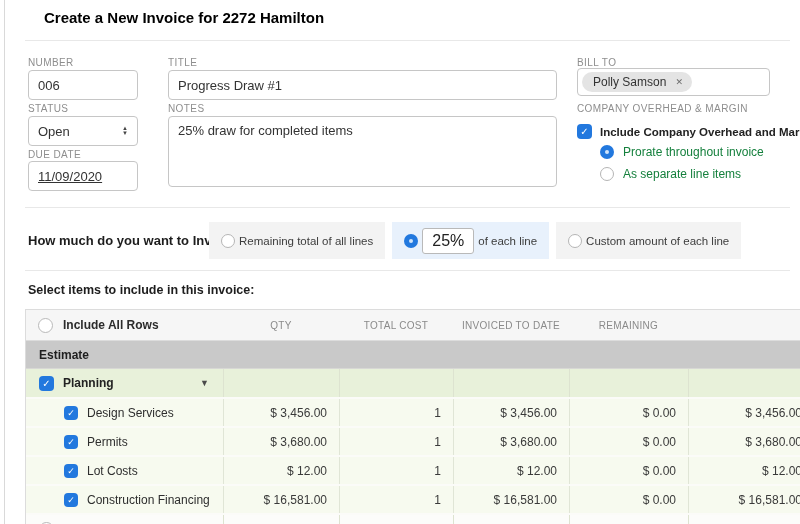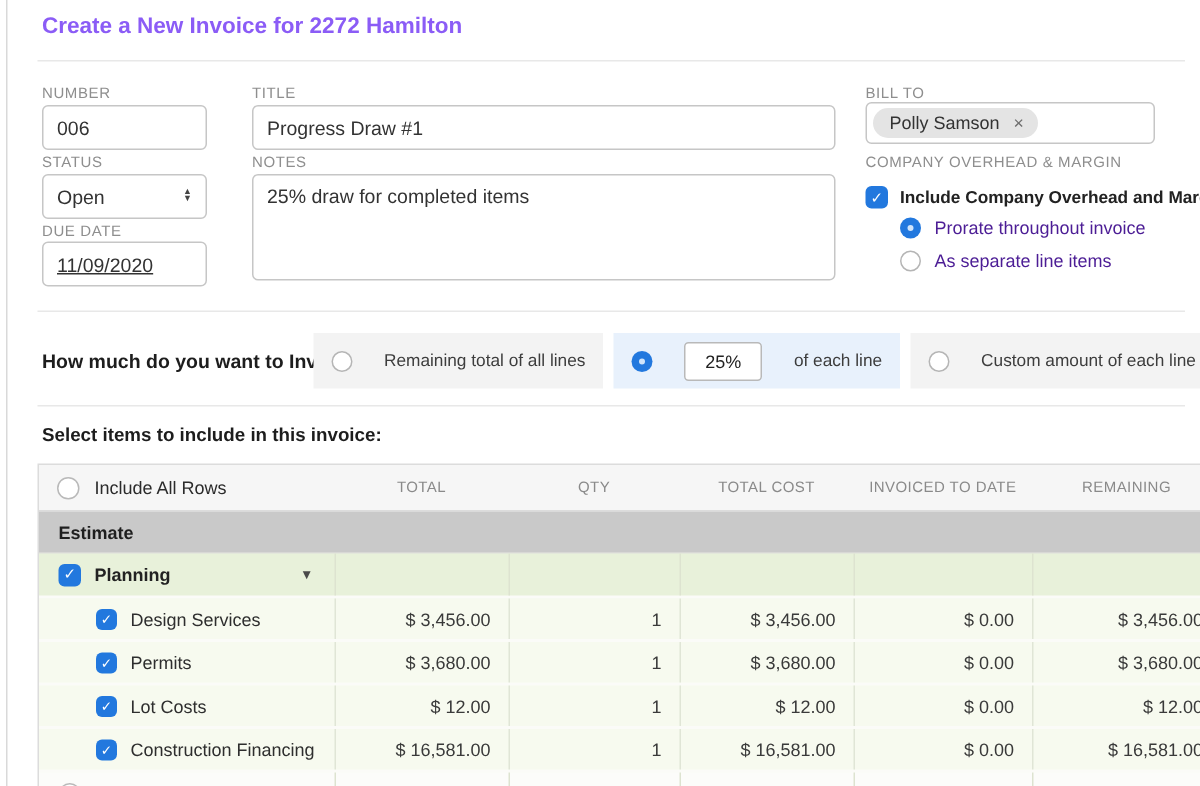--- a/index.html
+++ b/index.html
@@ -5,21 +5,21 @@
   * { margin:0; padding:0; box-sizing:border-box; }
   html,body { width:800px; height:524px; }
   body {
     font-family:"Liberation Sans", sans-serif;
     background:#ffffff;
     position:relative;
     overflow:hidden;
     color:#333;
   }
   .left-edge { position:absolute; left:4px; top:0; width:1px; height:100%; background:#d9d9d9; }
-  .page-title { position:absolute; left:28px; top:9px; font-size:15px; font-weight:bold; color:#8b5cf6; }
+  .page-title { position:absolute; left:44px; top:9px; font-size:15px; font-weight:bold; color:#000000; }
   .divider { position:absolute; left:25px; width:765px; height:1px; background:#e8e8e8; }
   .d1 { top:40px; } .d2 { top:207px; } .d3 { top:270px; }
 
   .field-label { position:absolute; font-size:10px; color:#8e8e8e; letter-spacing:.4px; }
   .ctl { position:absolute; border:1px solid #c6c6c6; border-radius:4px; background:#fff;
          font-size:13px; color:#333; display:flex; align-items:center; padding:14px 9px; }
 
   .lbl-number { left:28px; top:57px; } .inp-number { left:28px; top:70px; width:110px; height:24px; }
   .lbl-title  { left:168px; top:57px; } .inp-title { left:168px; top:70px; width:389px; height:24px; }
   .lbl-billto { left:577px; top:57px; }
@@ -43,38 +43,38 @@
               font-size:10px; display:flex; align-items:center; justify-content:center; flex:0 0 auto; }
   .checkbox.small { width:14px; height:14px; font-size:9px; }
   .cb-label { font-size:11.5px; font-weight:bold; color:#222; white-space:nowrap; }
   .radio-row { position:absolute; display:flex; align-items:center; gap:9px; }
   .r1 { left:600px; top:145px; } .r2 { left:600px; top:167px; }
   .radio { width:14px; height:14px; border-radius:50%; flex:0 0 auto; position:relative; }
   .radio.on { background:#2278de; }
   .radio.on::after { content:""; position:absolute; left:5px; top:5px; width:4px; height:4px;
                      border-radius:50%; background:#cfe4fb; }
   .radio.off { background:#fff; border:1px solid #b5b5b5; }
-  .radio-label { font-size:12px; color:#4c1d95; white-space:nowrap; }
+  .radio-label { font-size:12px; color:#15803d; white-space:nowrap; }
 
   .question { position:absolute; left:28px; top:233px; font-size:13px; font-weight:bold; color:#1d1d1d; }
   .options-row { position:absolute; left:209px; top:222px; height:37px; display:flex; gap:7px; }
-  .option { display:flex; align-items:center; gap:21px; padding:0 12px; background:#f3f3f3;
+  .option { display:flex; align-items:center; gap:4px; padding:0 12px; background:#f3f3f3;
             font-size:11.5px; color:#3d3d3d; white-space:nowrap; cursor:pointer; }
   .option.selected { background:#e8f1fc; }
   .pct-input { width:52px; height:26px; background:#fff; border:1px solid #b9b9b9; border-radius:3px;
-               display:flex; align-items:center; justify-content:center; font-size:12px; color:#222; }
+               display:flex; align-items:center; justify-content:center; font-size:16px; color:#222; }
 
   .items-heading { position:absolute; left:28px; top:283px; font-size:12.5px; font-weight:bold; color:#1d1d1d; }
 
   .items-table { position:absolute; left:25px; top:309px; width:790px; border:1px solid #dcdcdc; }
   .trow { display:grid; grid-template-columns:197px 116px 114px 116px 119px 1fr; }
   .header-row { height:31px; background:#f6f6f6; border-bottom:1px solid #dcdcdc; }
   .hfirst { display:flex; align-items:center; gap:10px; padding-left:12px; }
   .circle-cb { width:15px; height:15px; border-radius:50%; border:1px solid #b9b9b9; background:#fff; flex:0 0 auto; }
-  .select-all { font-size:12px; font-weight:normal; color:#2b2b2b; }
+  .select-all { font-size:12px; font-weight:bold; color:#2b2b2b; }
   .hcell { display:flex; align-items:center; justify-content:center; font-size:10px; color:#8a8a8a; letter-spacing:.3px; }
   .group-row { height:28px; background:#c9c9c9; display:flex; align-items:center; padding-left:13px;
                font-size:12px; font-weight:bold; color:#1f1f1f; border-bottom:1px solid #d8d8d5; }
   .cat-row { height:30px; background:#e8f1da; border-bottom:2px solid #fbfbf8; }
   .cat-row.unchecked { background:#fcfcfa; }
   .cat-first { display:flex; align-items:center; gap:9px; padding-left:13px; }
   .cat-label { font-size:12px; font-weight:bold; color:#222; }
   .caret { margin-left:auto; margin-right:14px; font-size:9px; color:#4a4a4a; cursor:pointer; }
   .item-row { height:29px; background:#f7faef; border-bottom:2px solid #fbfbf8; }
   .item-first { display:flex; align-items:center; gap:9px; padding-left:38px; }
@@ -157,21 +157,20 @@
 <div class="divider d3"></div>
 
 <div class="items-heading">Select items to include in this invoice:</div>
 
 <div class="items-table">
   <div class="trow header-row">
     <div class="hfirst">
       <span class="circle-cb"></span>
       <span class="select-all">Include All Rows</span>
     </div>
-    <div class="hcell">TOTAL</div>
     <div class="hcell">QTY</div>
     <div class="hcell">TOTAL COST</div>
     <div class="hcell">INVOICED TO DATE</div>
     <div class="hcell">REMAINING</div>
   </div>
 
   <div class="group-row">
     <span>Estimate</span>
   </div>
 

